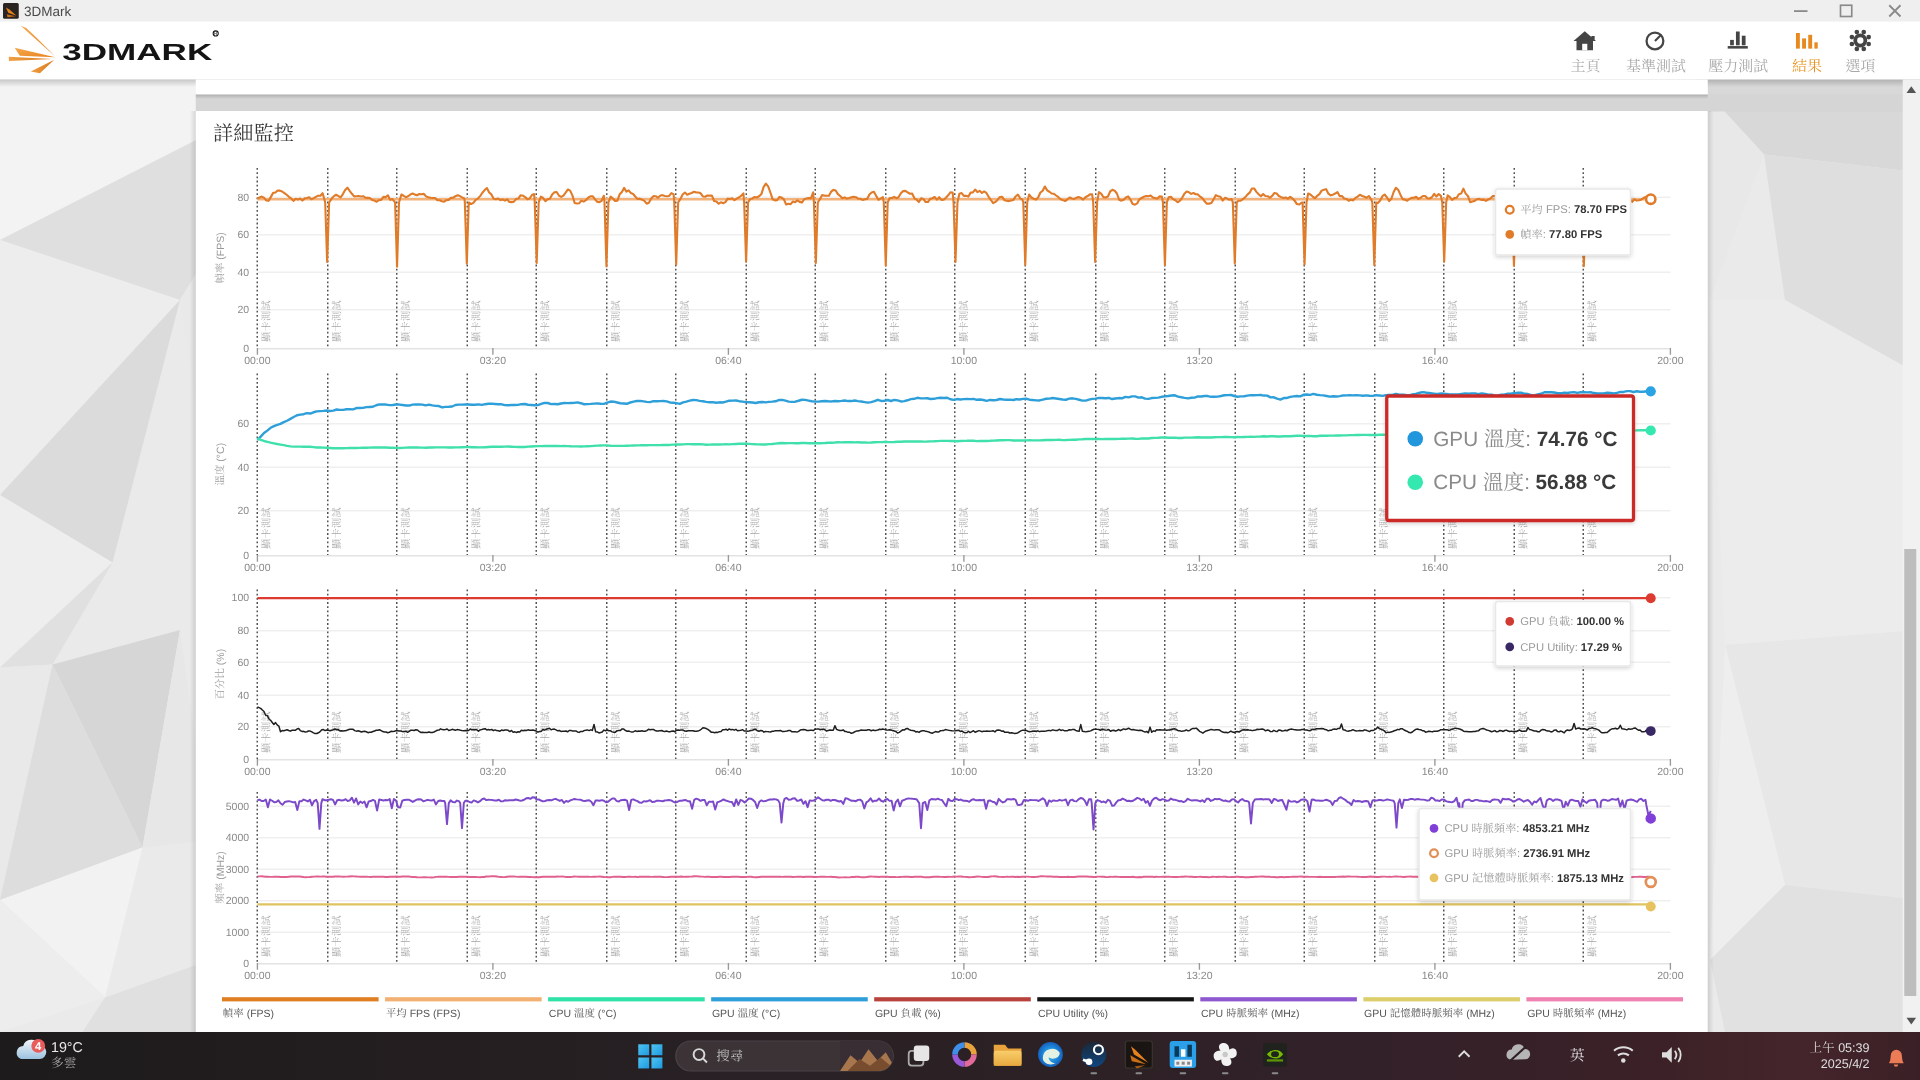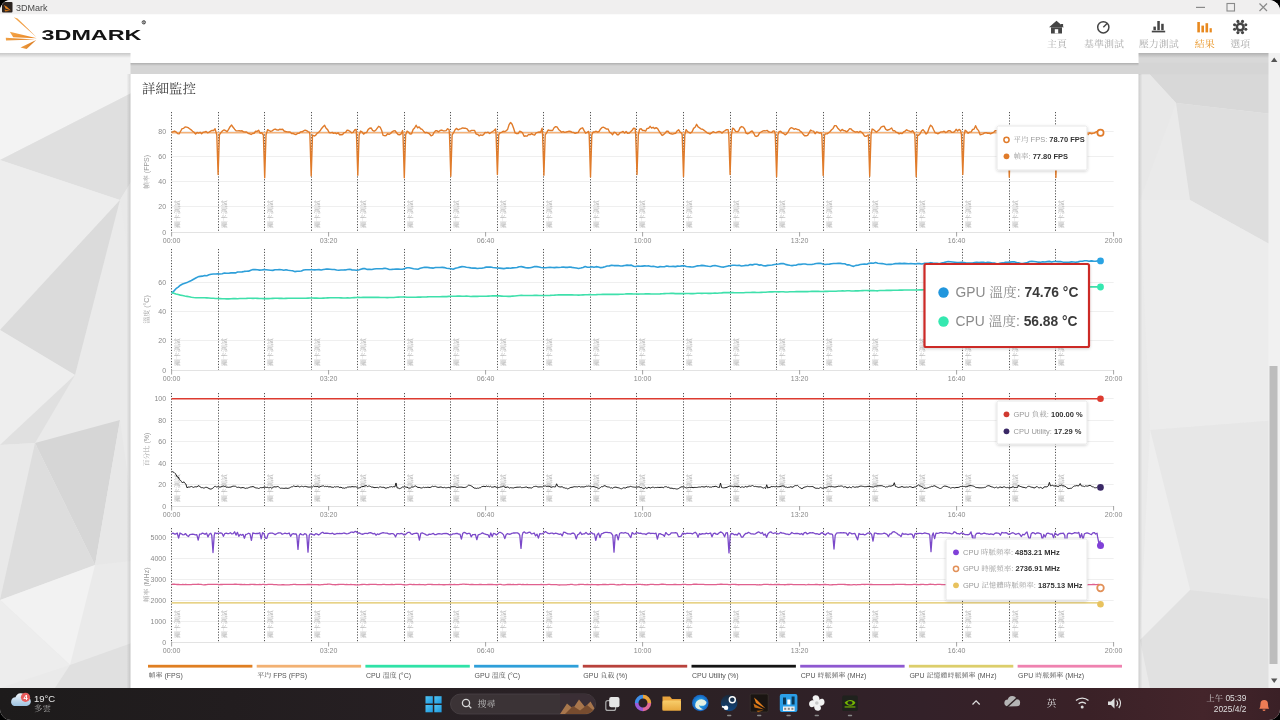--- a/index.html
+++ b/index.html
@@ -1,13 +1,13 @@
 <!DOCTYPE html>
 <html><head><meta charset="utf-8"><title>3DMark</title>
-<style>html,body{margin:0;padding:0;background:#000;}#root{position:relative;width:1280px;height:720px;overflow:hidden;background:#fff;font-family:"Liberation Sans",sans-serif;border-radius:11px;}</style>
+<style>html,body{margin:0;padding:0;background:#000;}#root{position:relative;width:1280px;height:720px;overflow:hidden;background:#fff;font-family:"Liberation Sans",sans-serif;}</style>
 </head><body>
 <div id="root"><svg width="1280" height="720" viewBox="0 0 1280 720" font-family="Liberation Sans, sans-serif">
       <defs>
         <clipPath id="clipbg">
           <rect x="0" y="53" width="1280" height="635"></rect>
         </clipPath>
         <clipPath id="clippanel">
           <rect x="130.5" y="74" width="1008" height="614"></rect>
         </clipPath>
         <clipPath id="clippill">

